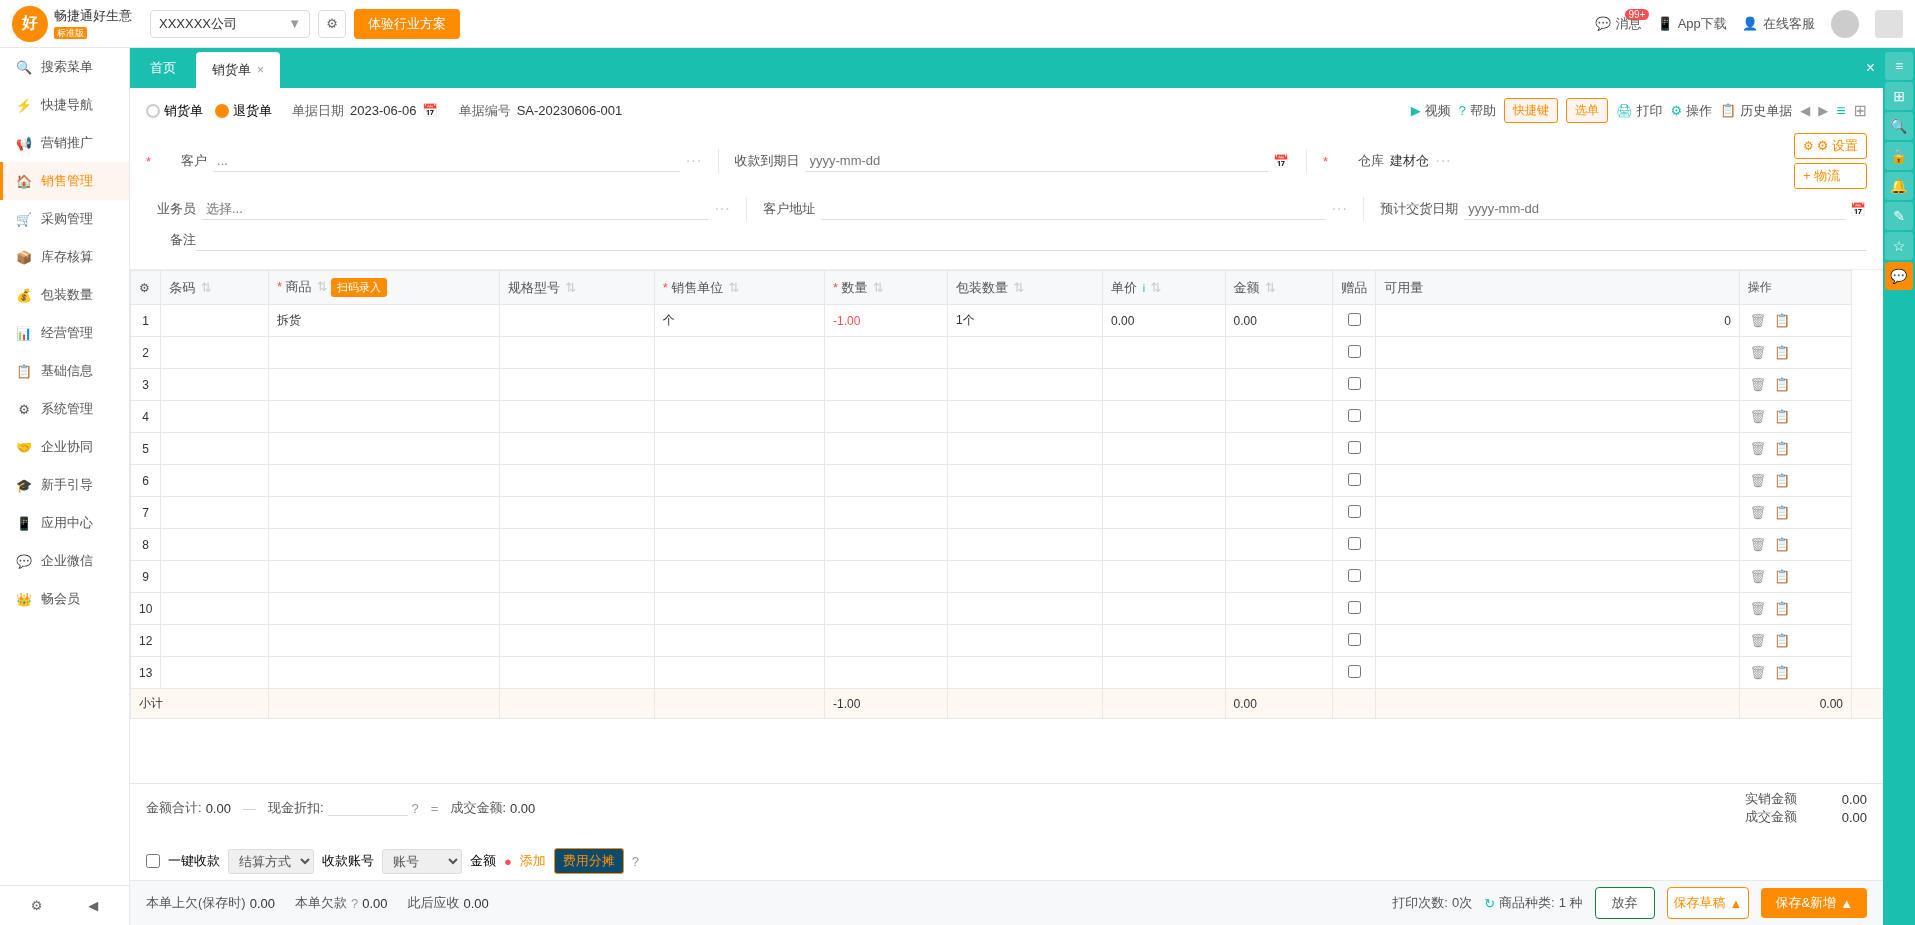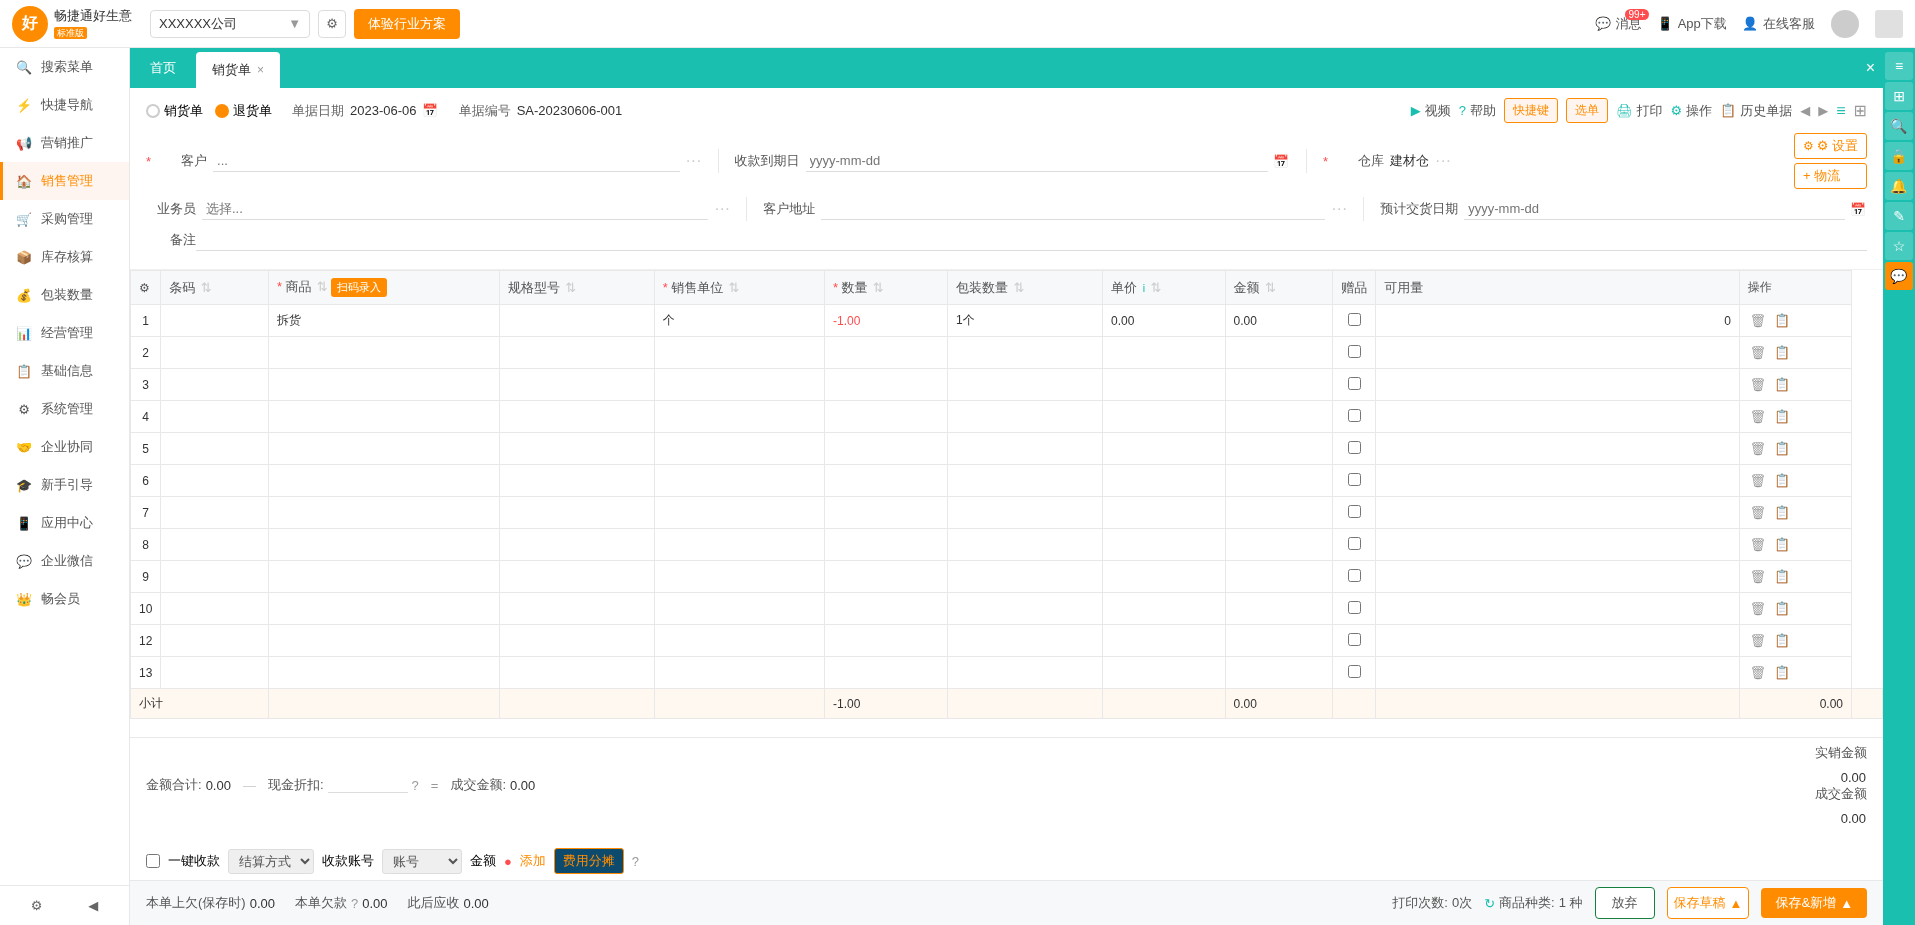--- a/index.html
+++ b/index.html
@@ -89,21 +89,21 @@
     .summary-value { color: #333; font-weight: 500; }
     .dash { color: #ccc; }
     .equals { color: #999; }
     .payment-row { display: flex; align-items: center; gap: 8px; }
     .payment-checkbox { width: 14px; height: 14px; border: 1px solid #ddd; border-radius: 2px; }
     .payment-select { border: 1px solid #ddd; border-radius: 3px; padding: 3px 6px; color: #555; min-width: 80px; }
     .add-btn { background: none; border: none; color: #ff8c00; cursor: pointer; display: flex; align-items: center; gap: 2px; }
     .expense-btn { border: 1px solid #ff8c00; color: #ff8c00; background: #0c4a6e; border-radius: 3px; padding: 3px 8px; cursor: pointer; }
     .question-icon { color: #999; cursor: pointer; }
     .right-summary { margin-left: auto; text-align: right; }
-    .right-summary-row { display: flex; align-items: center; justify-content: space-between; gap: 8px; font-size: 12px; color: #555; flex-direction: column; }
+    .right-summary-row { display: flex; align-items: center; justify-content: space-between; gap: 20px; font-size: 12px; color: #555; }
     .right-summary-value { color: #333; font-weight: 500; min-width: 50px; text-align: right; }
 
     
     .status-bar { background: #f7f8fa; border-top: 1px solid #e8e8e8; padding: 6px 16px; display: flex; align-items: center; flex-shrink: 0; font-size: 12px; color: #555; gap: 20px; }
     .status-item { display: flex; align-items: center; gap: 4px; }
     .status-value { color: #333; }
     .status-right { margin-left: auto; display: flex; align-items: center; gap: 12px; }
     .abandon-btn { border: 1px solid #15803d; background: #fff; color: #555; border-radius: 4px; padding: 6px 16px; cursor: pointer; }
     .save-draft-btn { border: 1px solid #ff8c00; background: #fff; color: #ff8c00; border-radius: 4px; padding: 6px 6px; cursor: pointer; display: flex; align-items: center; gap: 4px; }
     .save-new-btn { background: #ff8c00; color: white; border: none; border-radius: 4px; padding: 6px 14px; cursor: pointer; display: flex; align-items: center; gap: 4px; }

